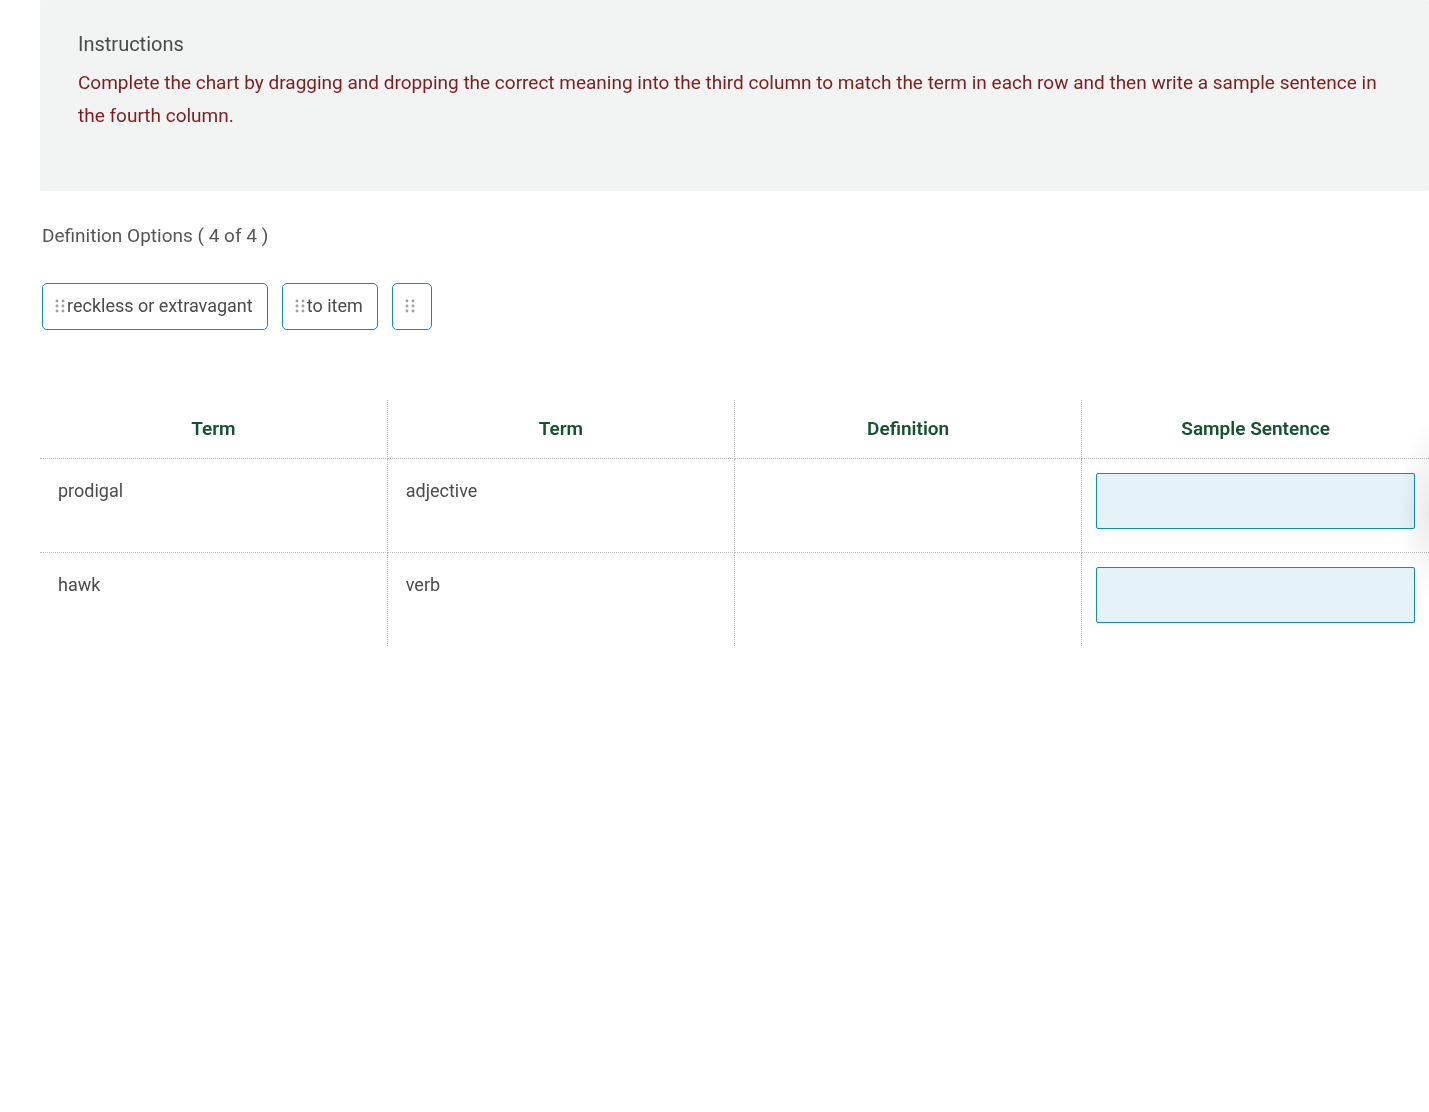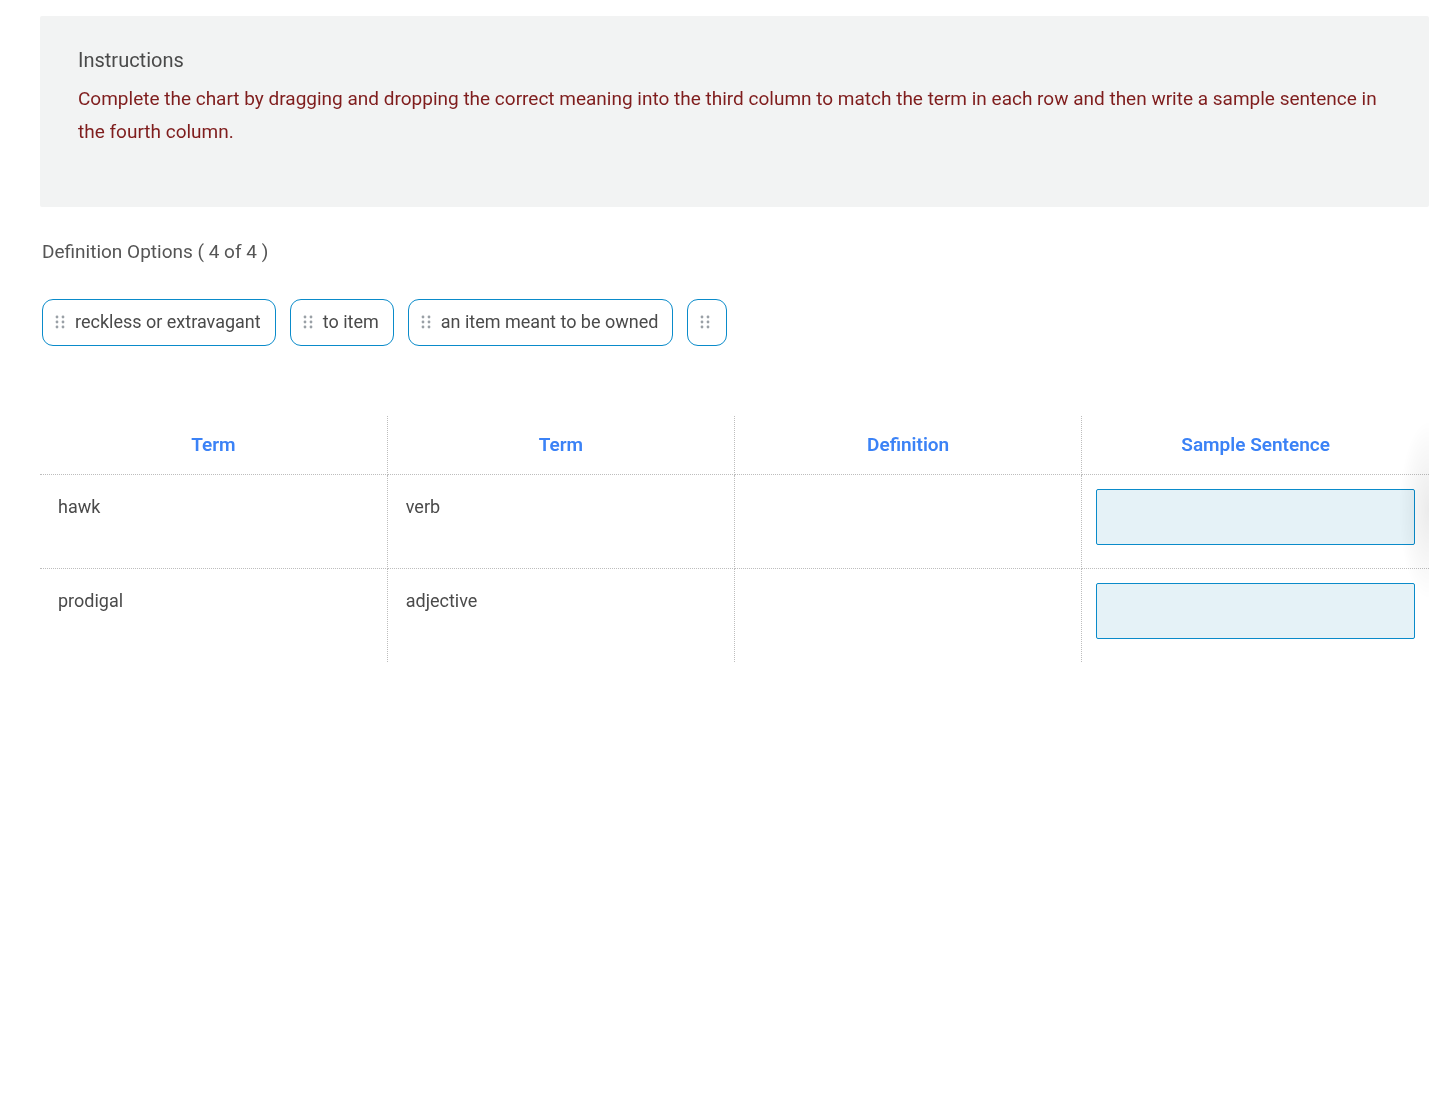--- a/index.html
+++ b/index.html
@@ -5,21 +5,21 @@
     * { box-sizing: border-box; margin: 0; padding: 0; }
     body {
       font-family: -apple-system, BlinkMacSystemFont, "Segoe UI", Roboto, "Helvetica Neue", Arial, sans-serif;
       background: #fff;
       color: #3a3a3a;
       font-size: 18px;
       line-height: 1.6;
       padding: 0 0 0 0;
     }
     .page {
-      padding: 16px 0 0 10px;
+      padding: 0 0 0 10px;
     }
     .instructions-box {
       background: #f2f3f3;
       padding: 28px 38px 58px 38px;
       margin: 0 0 30px 30px;
       border-radius: 2px;
     }
     .instructions-title {
       font-size: 20px;
       color: #4a4a4a;
@@ -40,29 +40,29 @@
     }
     .options-row {
       display: flex;
       gap: 14px;
       margin: 0 0 70px 32px;
       flex-wrap: wrap;
     }
     .option-chip {
       display: flex;
       align-items: center;
-      gap: 8px;
+      gap: 0;
       border: 1.5px solid #0a8bca;
       background: #fff;
       padding: 8px 14px 8px 10px;
       font-size: 18px;
       color: #4a4a4a;
       cursor: grab;
       user-select: none;
-      border-radius: 11px;
+      border-radius: 5px;
     }
     .drag-handle {
       display: inline-flex;
       align-items: center;
       justify-content: center;
       width: 14px;
       height: 18px;
       color: #9aa0a6;
     }
     .drag-handle svg { display: block; }
@@ -71,21 +71,21 @@
       width: calc(100% - 30px);
     }
     table {
       width: 100%;
       border-collapse: collapse;
       table-layout: fixed;
     }
     th {
       font-size: 19px;
       font-weight: 600;
-      color: #3b82f6;
+      color: #14532d;
       padding: 14px 10px 14px 10px;
       text-align: center;
       border-bottom: 1px dotted #bdbdbd;
       border-right: 1px dotted #bdbdbd;
     }
     th:last-child { border-right: none; }
     td {
       padding: 18px 18px 44px 18px;
       border-bottom: 1px dotted #bdbdbd;
       border-right: 1px dotted #bdbdbd;
@@ -173,35 +173,20 @@
             <g fill="#9aa0a6">
               <circle cx="3" cy="3" r="1.4"></circle>
               <circle cx="9" cy="3" r="1.4"></circle>
               <circle cx="3" cy="8" r="1.4"></circle>
               <circle cx="9" cy="8" r="1.4"></circle>
               <circle cx="3" cy="13" r="1.4"></circle>
               <circle cx="9" cy="13" r="1.4"></circle>
             </g>
           </svg>
       </span>
-      <span>an item meant to be owned</span>
-    </div>
-    <div class="option-chip">
-      <span class="drag-handle">
-        <svg width="12" height="16" viewBox="0 0 12 16">
-            <g fill="#9aa0a6">
-              <circle cx="3" cy="3" r="1.4"></circle>
-              <circle cx="9" cy="3" r="1.4"></circle>
-              <circle cx="3" cy="8" r="1.4"></circle>
-              <circle cx="9" cy="8" r="1.4"></circle>
-              <circle cx="3" cy="13" r="1.4"></circle>
-              <circle cx="9" cy="13" r="1.4"></circle>
-            </g>
-          </svg>
-      </span>
     </div>
   </div>
 
   <div class="table-wrap">
     <table>
       <colgroup>
         <col style="width:25%">
         <col style="width:25%">
         <col style="width:25%">
         <col style="width:25%">
@@ -209,30 +194,30 @@
       <thead>
         <tr>
           <th>Term</th>
           <th>Term</th>
           <th>Definition</th>
           <th>Sample Sentence</th>
         </tr>
       </thead>
       <tbody>
         <tr>
-          <td class="term-cell">hawk</td>
-          <td class="form-cell">verb</td>
+          <td class="term-cell">prodigal</td>
+          <td class="form-cell">adjective</td>
           <td class="def-cell"></td>
           <td class="sample-cell">
             <textarea class="sample-input" value="" style=""></textarea>
           </td>
         </tr>
         <tr>
-          <td class="term-cell">prodigal</td>
-          <td class="form-cell">adjective</td>
+          <td class="term-cell">hawk</td>
+          <td class="form-cell">verb</td>
           <td class="def-cell"></td>
           <td class="sample-cell">
             <textarea class="sample-input" value="" style=""></textarea>
           </td>
         </tr>
       </tbody>
     </table>
   </div>
 
 </div>

